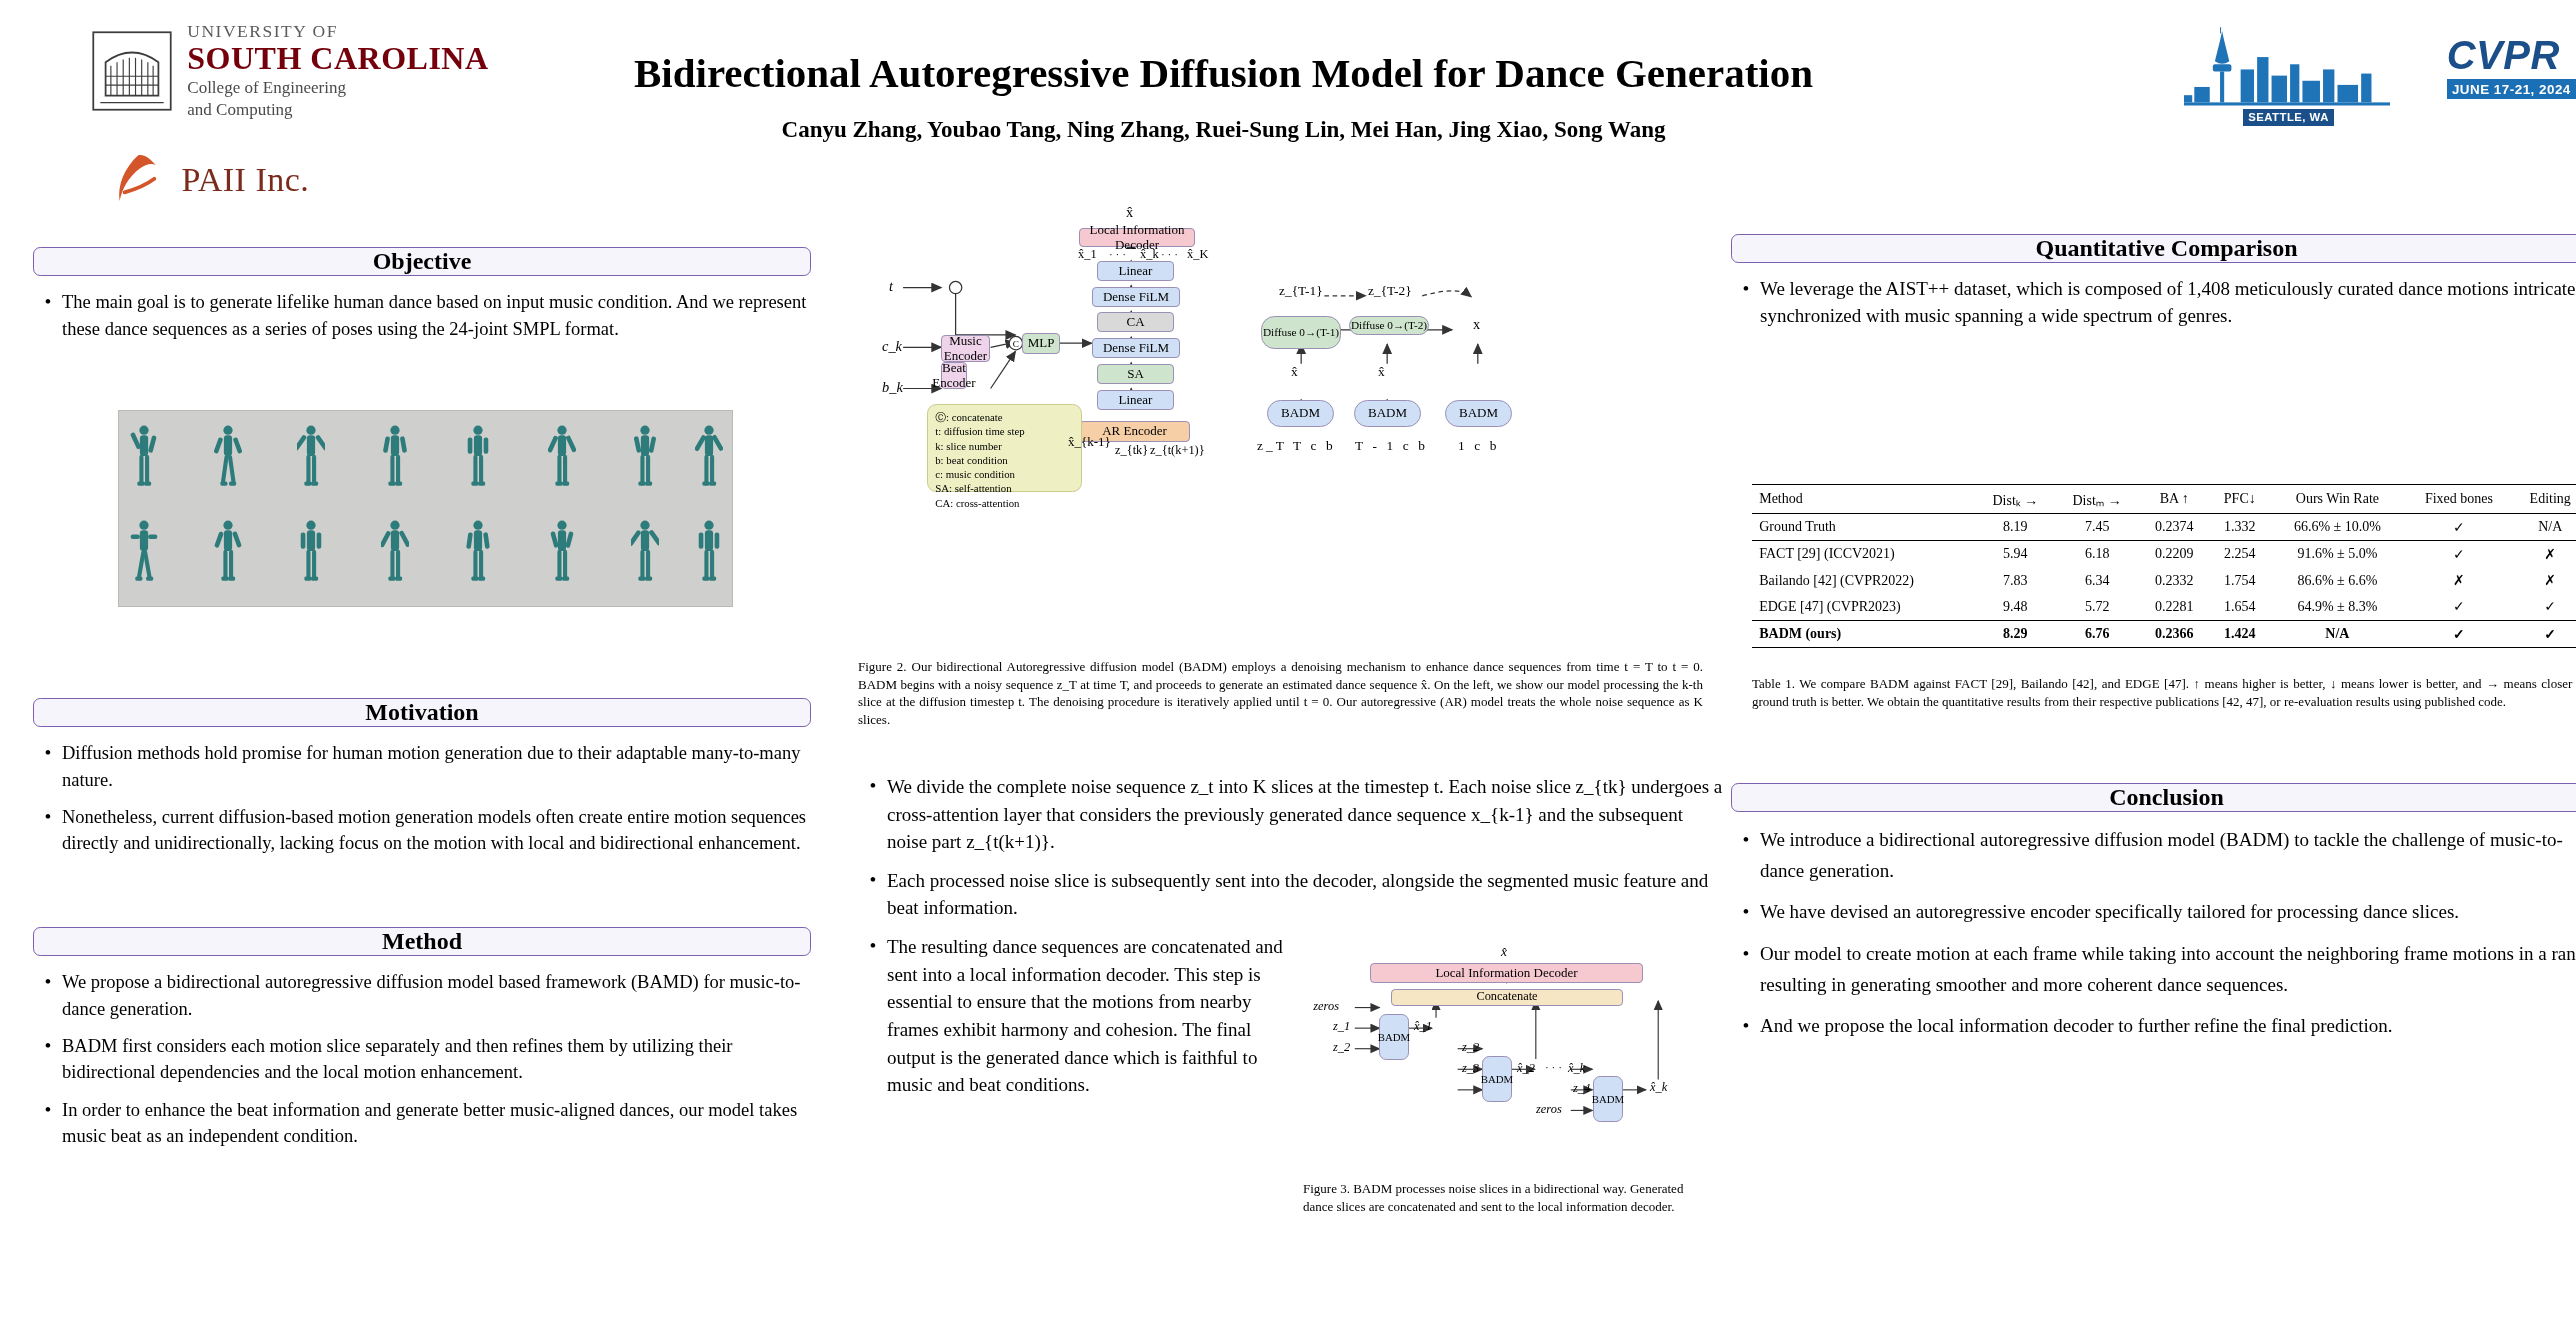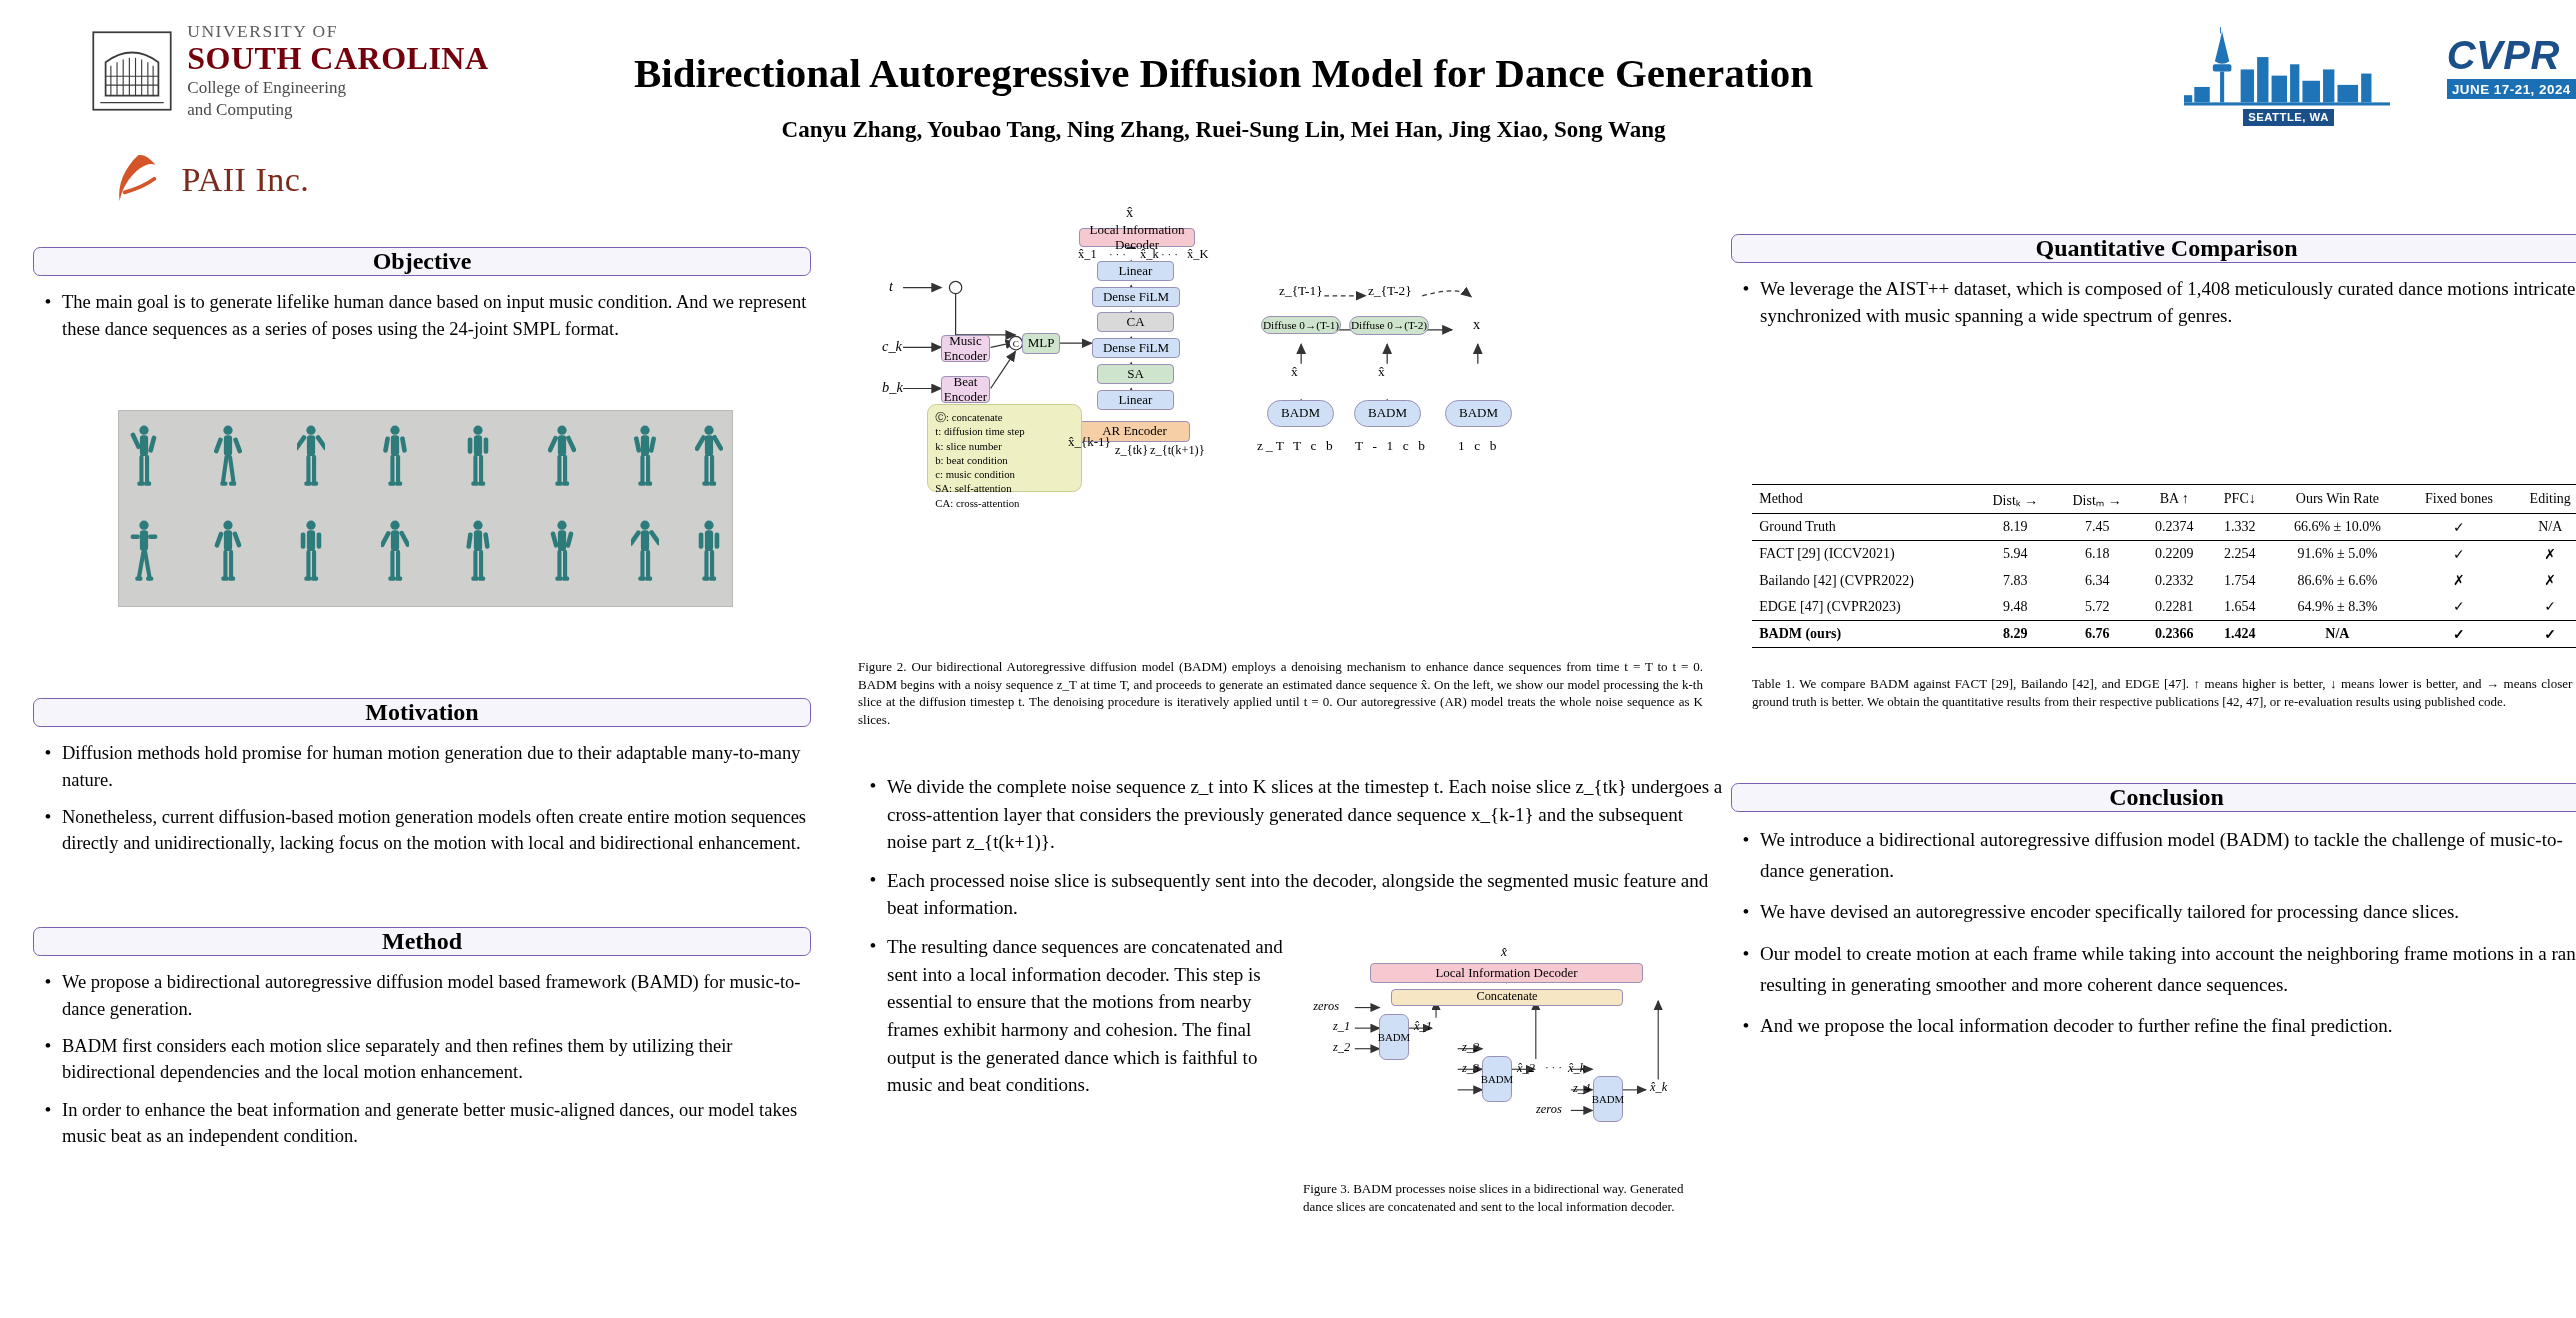--- a/index.html
+++ b/index.html
@@ -434,38 +434,38 @@
     <div class="box" style="left:247px;top:53px;width:88px;height:19.6px;background:#cfe0f6;">Dense FiLM</div>
     <div class="box" style="left:252px;top:78px;width:77px;height:19.6px;background:#d9d9d9;">CA</div>
     <div class="box" style="left:247px;top:104px;width:88px;height:19.6px;background:#cfe0f6;">Dense FiLM</div>
     <div class="box" style="left:252px;top:130px;width:77px;height:19.6px;background:#cfe4cd;">SA</div>
     <div class="box" style="left:252px;top:156px;width:77px;height:19.6px;background:#cfe0f6;">Linear</div>
     <div class="box" style="left:234px;top:187px;width:111px;height:20.6px;background:#f6cfa6;">AR Encoder</div>
 
     <div class="box" style="left:96px;top:43px;width:0px;height:0px;border:none;"></div>
     <div class="box" style="left:96px;top:101px;width:49px;height:27px;background:#efd3ea;white-space:pre;">Music
 Encoder</div>
-    <div class="box" style="left:96px;top:142px;width:49px;height:27px;background:#efd3ea;white-space:pre;">Beat
+    <div class="box" style="left:96px;top:128px;width:26px;height:27px;background:#efd3ea;white-space:pre;">Beat
 Encoder</div>
     <div class="box" style="left:177px;top:99px;width:38px;height:20.6px;background:#cfe4cd;">MLP</div>
 
     <div style="position:absolute;left:82px;top:170px;width:155px;height:88px;background:#eef0c4;border:1px solid #c9cc8e;border-radius:9.3px;padding:5.2px 7.2px;box-sizing:border-box;font-size:10.8px;line-height:1.32;font-family:'Liberation Serif',serif;">
       <div>Ⓒ: concatenate</div>
       <div>t: diffusion time step</div>
       <div>k: slice number</div>
       <div>b: beat condition</div>
       <div>c: music condition</div>
       <div>SA: self-attention</div>
       <div>CA: cross-attention</div>
     </div>
 
     <div class="box" style="left:422px;top:166px;width:67px;height:27px;background:#cfe0f6;border-radius:13.4px;">BADM</div>
     <div class="box" style="left:509px;top:166px;width:67px;height:27px;background:#cfe0f6;border-radius:13.4px;">BADM</div>
     <div class="box" style="left:600px;top:166px;width:67px;height:27px;background:#cfe0f6;border-radius:13.4px;">BADM</div>
-    <div class="box" style="left:416px;top:82px;width:80px;height:18px;background:#cfe4cd;border-radius:13.4px;font-size:11.3px;">Diffuse 0→(T-1)</div>
+    <div class="box" style="left:416px;top:82px;width:80px;height:33px;background:#cfe4cd;border-radius:13.4px;font-size:11.3px;">Diffuse 0→(T-1)</div>
     <div class="box" style="left:504px;top:82px;width:80px;height:19px;background:#cfe4cd;border-radius:13.4px;font-size:11.3px;">Diffuse 0→(T-2)</div>
 
     <div class="lbl lbl-i" style="left:44px;top:44px;">t</div>
     <div class="lbl lbl-i" style="left:37px;top:104px;">c_k</div>
     <div class="lbl lbl-i" style="left:37px;top:145px;">b_k</div>
     <div class="lbl" style="left:281px;top:-30px;">x̂</div>
     <div class="lbl" style="left:233px;top:13.4px;font-size:12.4px;">x̂_1</div>
     <div class="lbl" style="left:264px;top:14.4px;font-size:11.3px;">· · ·</div>
     <div class="lbl" style="left:295px;top:13.4px;font-size:12.4px;">x̂_k</div>
     <div class="lbl" style="left:316px;top:14.4px;font-size:11.3px;">· · ·</div>

